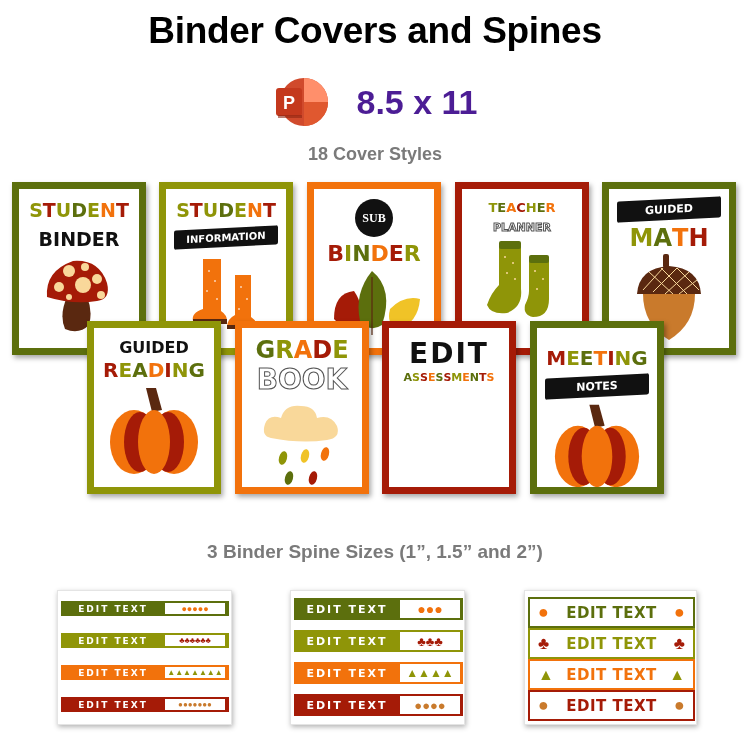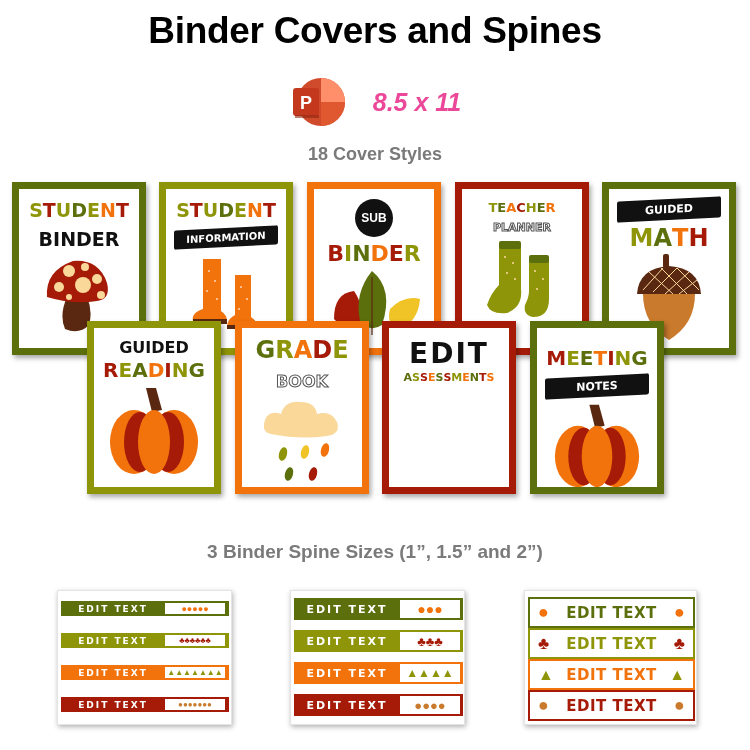--- a/index.html
+++ b/index.html
@@ -3,33 +3,33 @@
 <meta charset="utf-8">
 <style>
   * { margin:0; padding:0; box-sizing:border-box; }
   html, body { width:750px; height:750px; background:#ffffff; overflow:hidden; }
   body { position:relative; font-family:"Liberation Sans", sans-serif; }
 
   .title { position:absolute; left:0; top:10px; width:750px; text-align:center;
     font-family:"Liberation Sans", sans-serif; font-weight:bold; font-size:37px; color:#000; letter-spacing:-0.3px; }
   .format-row { position:absolute; left:0; top:78px; width:750px; height:48px; display:flex; justify-content:center; align-items:center; gap:22px; }
   .ppt-icon { width:62px; height:48px; position:relative; }
-  .format-text { font-weight:bold; font-size:25px; color:#ec4899;font-style:italic; }
+  .format-text { font-weight:bold; font-size:34px; color:#4c1d95; }
   .section-label { position:absolute; left:0; width:750px; text-align:center; font-weight:bold; color:#7a7a7a; }
   .covers-label { top:144px; font-size:18px; }
   .spines-label { top:541px; font-size:19px; }
 
   
   .cover { position:absolute; width:134px; height:173px; background:#fff; border:7px solid; box-shadow:2px 3px 5px rgba(0,0,0,0.35); overflow:hidden; }
   .cover .inner { position:absolute; inset:0; display:flex; flex-direction:column; align-items:center; padding-top:8px; }
   .ctext { font-family:"DejaVu Sans", sans-serif; font-weight:bold; text-align:center; line-height:1; }
   .multi span { display:inline-block; }
   .banner { background:#111; color:#fff; font-family:"DejaVu Sans", sans-serif; font-weight:bold; font-size:11px; padding:4px 0; width:104px; text-align:center; transform:skewY(-3deg); border-radius:2px; }
   .outline { color:#fff; -webkit-text-stroke:1px #555; font-family:"DejaVu Sans", sans-serif; font-weight:bold; }
-  .circle-badge { background:#111; color:#fff; border-radius:50%; display:flex; align-items:center; justify-content:center; font-family:Liberation Sans, sans-serif; font-weight:bold;text-align:right; }
+  .circle-badge { background:#111; color:#fff; border-radius:50%; display:flex; align-items:center; justify-content:center; font-family:Liberation Serif, serif; font-weight:bold;text-align:right; }
   .art { margin-top:4px; }
 
   
   .spine-box { position:absolute; background:#fff; border:1px solid #e4e4e4; box-shadow:1px 2px 5px rgba(0,0,0,0.3); }
   .spine-bar { position:absolute; display:flex; align-items:center; }
   .spine-bar .label { color:#fff; font-family:"DejaVu Sans", sans-serif; font-weight:bold; letter-spacing:2px; text-align:center; }
   .spine-bar .icons { background:#fff; display:flex; align-items:center; justify-content:space-around; height:calc(100% - 4px); margin-right:2px; }
   .spine-c .spine-bar { background:#fff; border:2px solid; justify-content:space-between; padding:0 8px; }
   .spine-c .label { letter-spacing:0.5px; }
 </style>
@@ -187,21 +187,21 @@
       </svg>
     </div>
   </div>
 </div>
 
 <div class="cover" style="left:235px; top:321px; border-color:#f2720c;">
   <div class="inner">
     <div class="ctext multi" style="font-size:24px; margin-top:2px;">
       <span style="color:#5c6f0d">G</span><span style="color:#8f9508">R</span><span style="color:#f2720c">A</span><span style="color:#a51b07">D</span><span style="color:#8f9508">E</span>
     </div>
-    <div class="ctext outline" style="font-size:16px; margin-top:12px;">BOOK</div>
+    <div class="ctext outline" style="font-size:28px; margin-top:4px;">BOOK</div>
     <div class="art">
       <svg width="90" height="90" viewBox="0 0 90 90">
         <path d="M14 40 Q4 38 8 26 Q12 16 24 20 Q28 6 44 8 Q58 8 60 20 Q74 16 80 28 Q84 40 70 42 Q44 46 14 40 Z" fill="#f9d89a"></path>
         <ellipse cx="26" cy="60" rx="4" ry="7" fill="#8f9508" transform="rotate(15 26 60)"></ellipse>
         <ellipse cx="48" cy="58" rx="4" ry="7" fill="#f0c327" transform="rotate(15 48 58)"></ellipse>
         <ellipse cx="68" cy="56" rx="4" ry="7" fill="#f2720c" transform="rotate(15 68 56)"></ellipse>
         <ellipse cx="32" cy="80" rx="4" ry="7" fill="#5c6f0d" transform="rotate(15 32 80)"></ellipse>
         <ellipse cx="56" cy="80" rx="4" ry="7" fill="#a51b07" transform="rotate(15 56 80)"></ellipse>
       </svg>
     </div>

